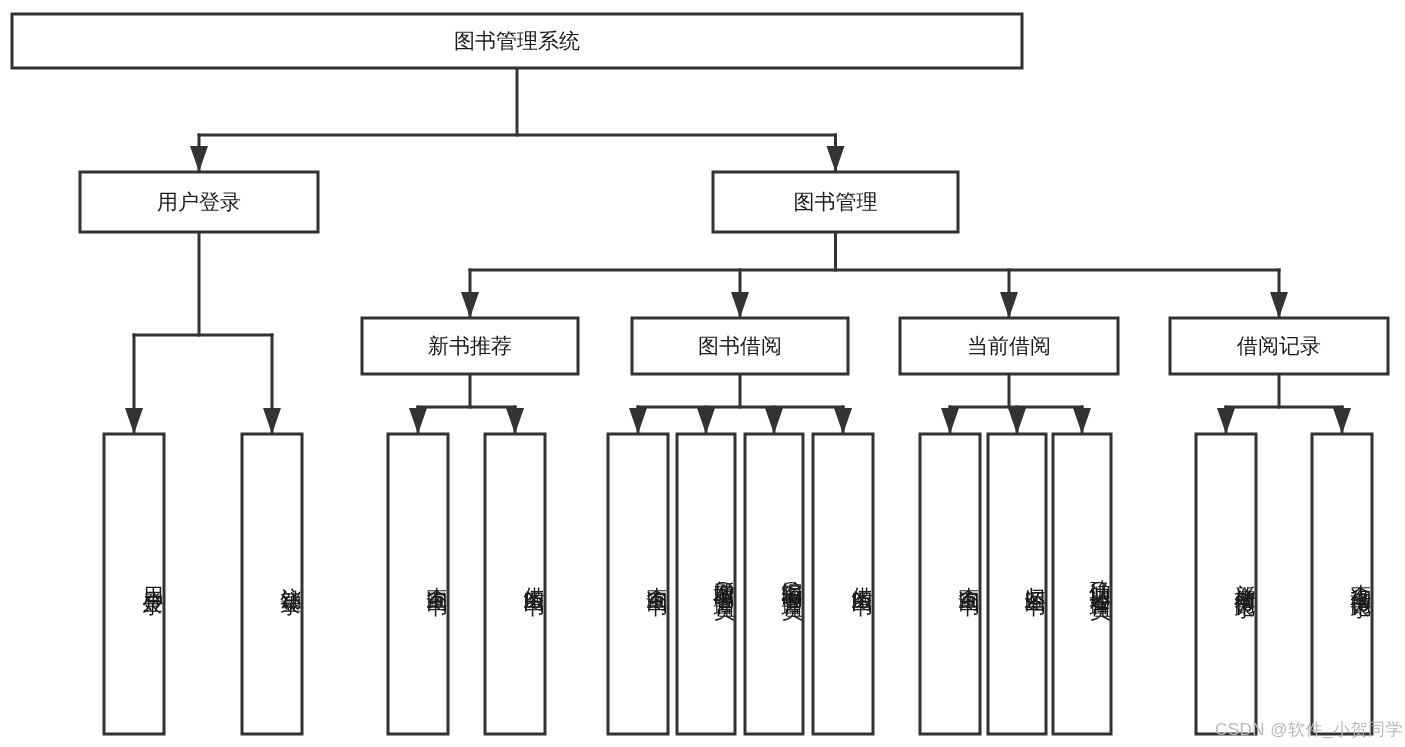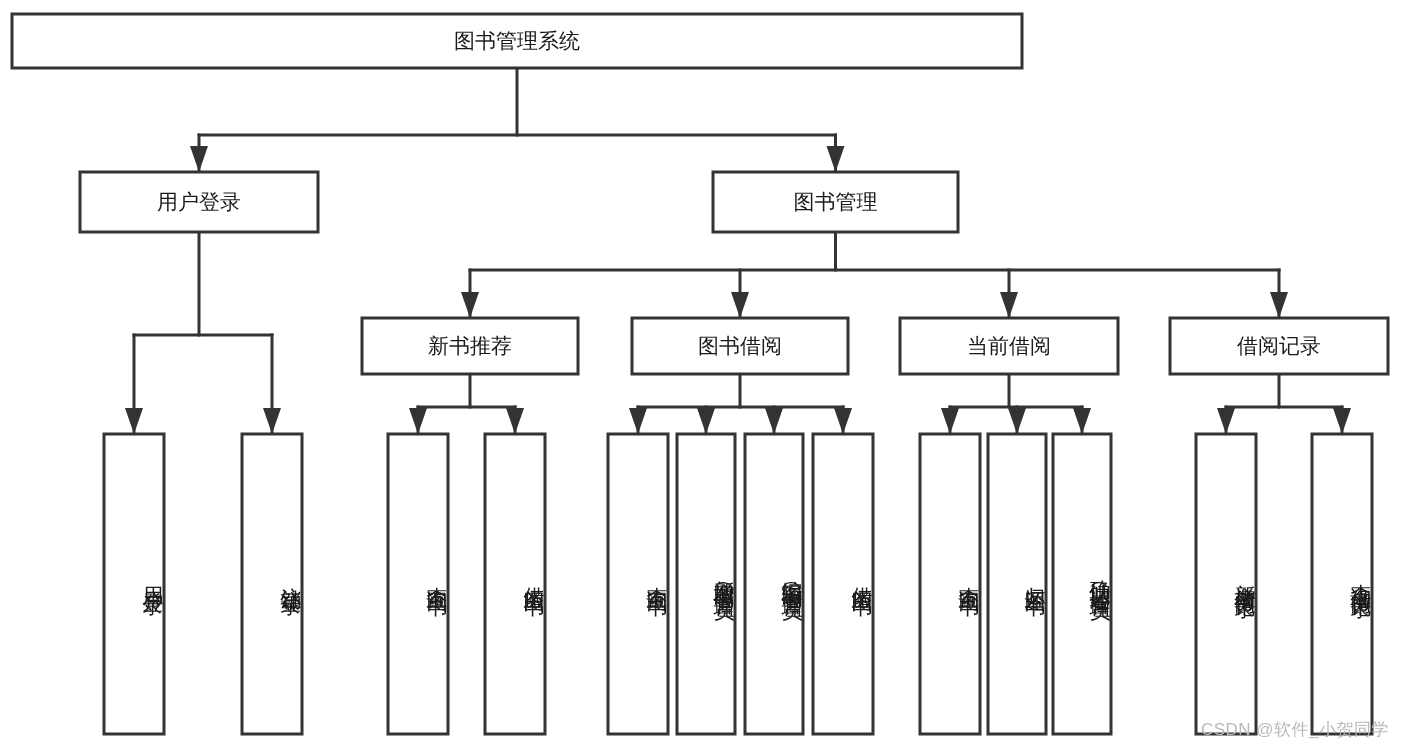--- a/index.html
+++ b/index.html
@@ -56,21 +56,21 @@
     line-height: 1;
     letter-spacing: 3px;
     color: #1a1a1a;
     text-align: center;
     white-space: nowrap;
     pointer-events: none;
     user-select: none;
   }
   .watermark {
     position: absolute;
-    right: 16px;
+    right: 2px;
     bottom: 6px;
     font-family: "Liberation Sans", "DejaVu Sans", sans-serif;
     font-size: 17px;
     color: #b9b9b9;
     letter-spacing: 0.5px;
     white-space: nowrap;
   }
 </style>
 </head>
 <body>

